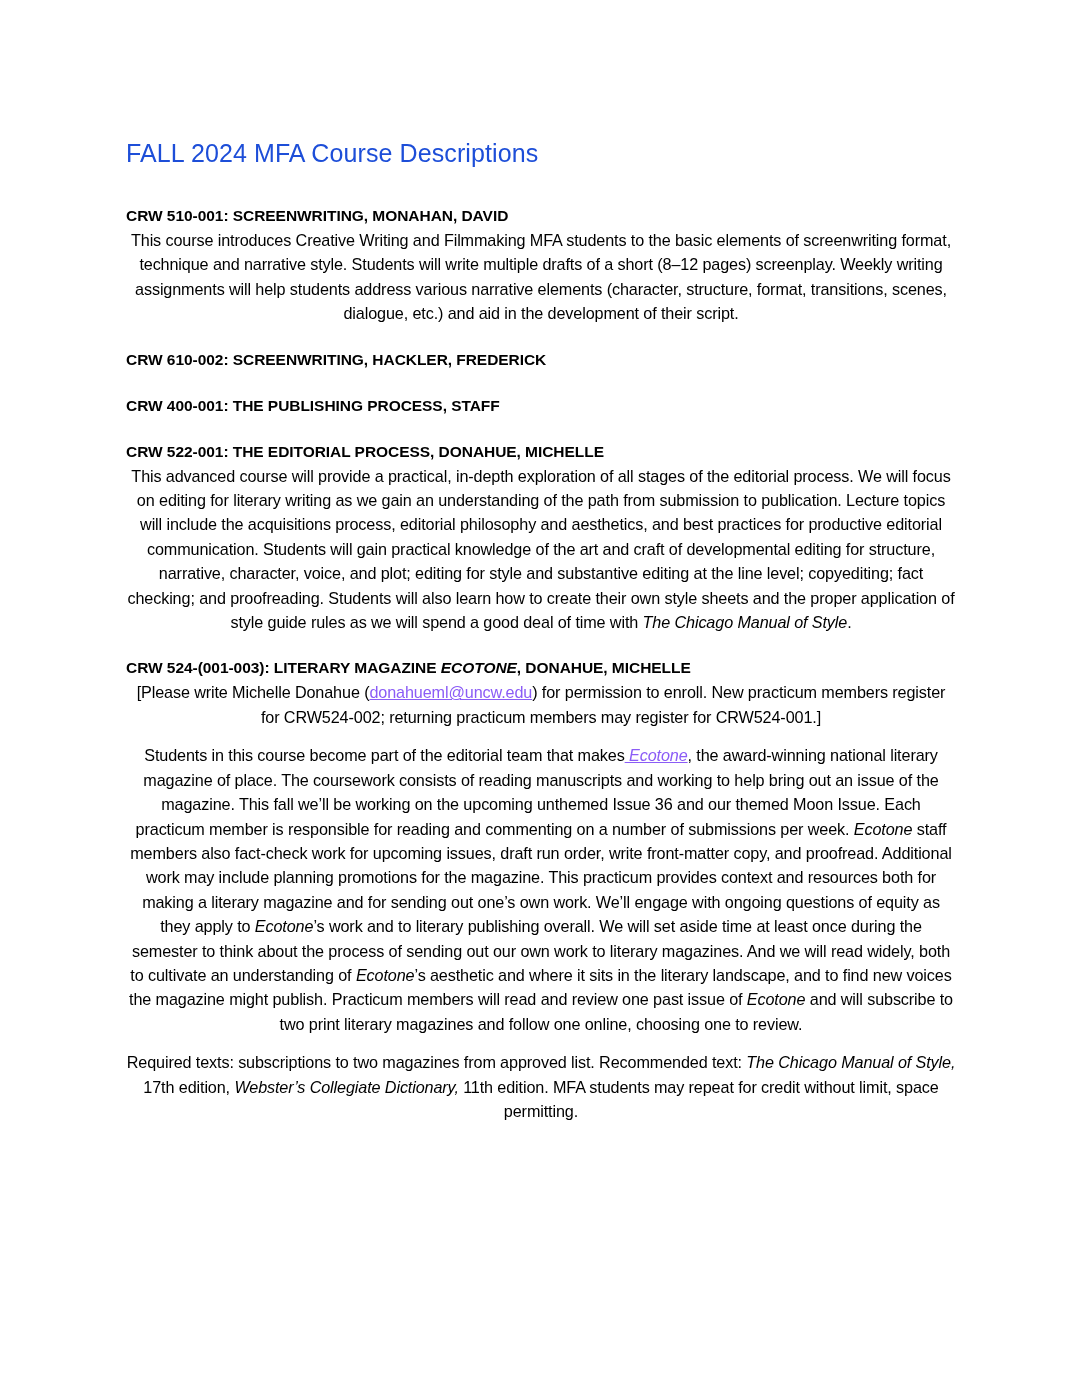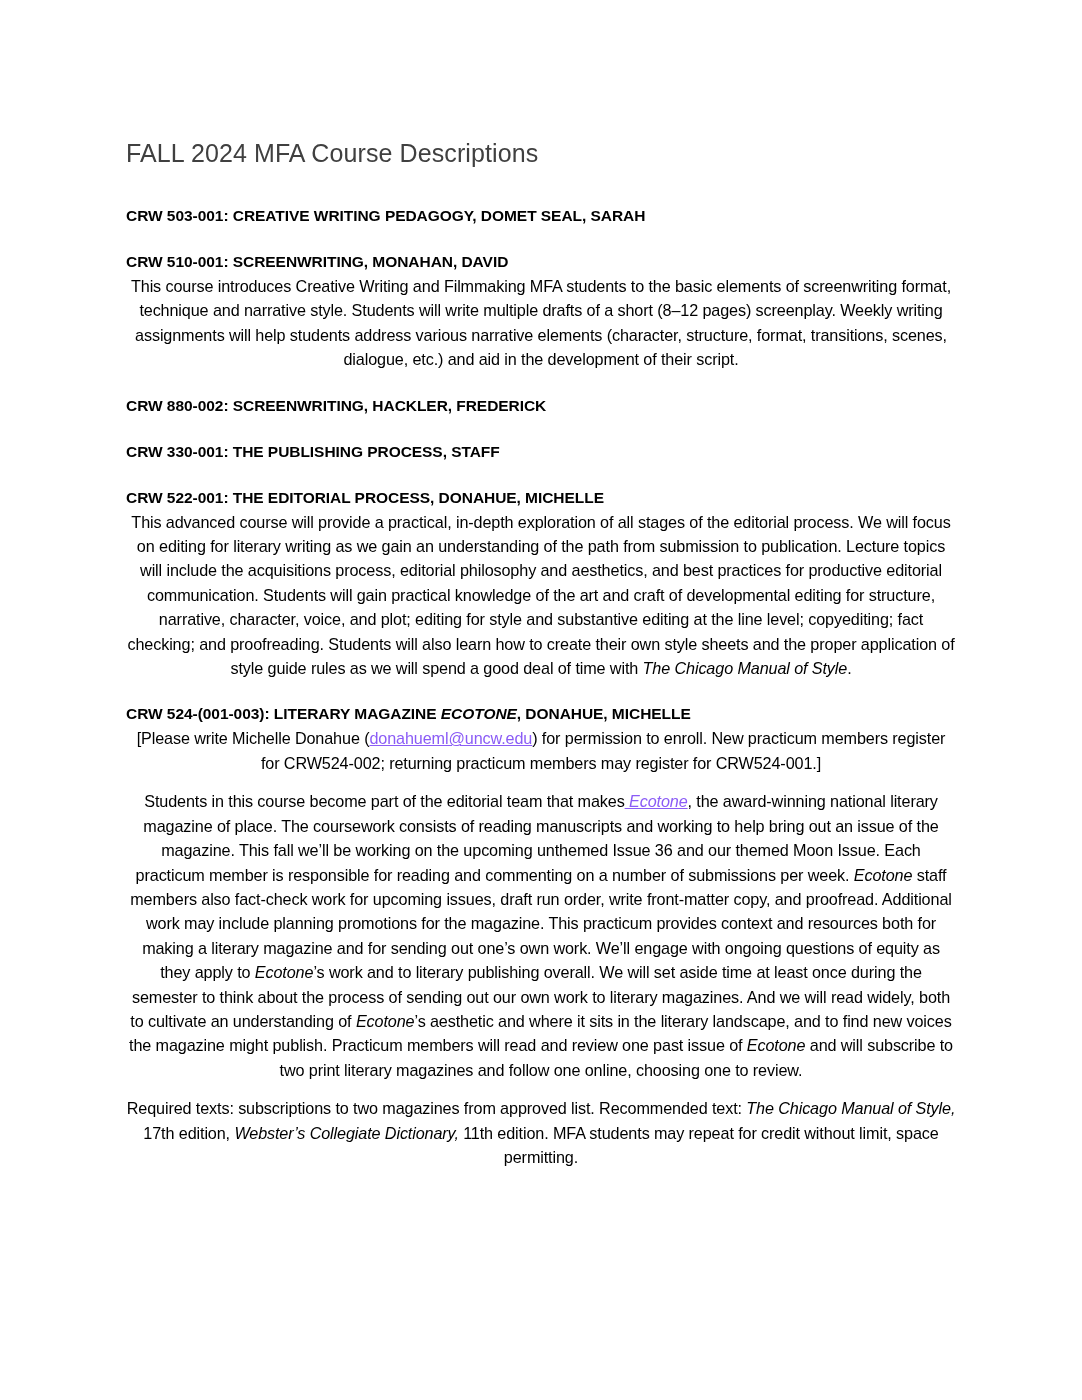--- a/index.html
+++ b/index.html
@@ -19,21 +19,21 @@
     position: relative;
     width: 1082px;
     height: 1400px;
     background: #ffffff;
     box-sizing: border-box;
     padding: 138px 126px 0 126px;
   }
   .doc-title {
     font-size: 25px;
     font-weight: 400;
-    color: #404040;
+    color: #1d4ed8;
     letter-spacing: 0.1px;
     line-height: 1.2;
     margin: 0 0 36px 0;
   }
   .course-block {
     margin: 0 0 22px 0;
   }
   .course-heading {
     font-size: 15.5px;
     font-weight: bold;
@@ -68,31 +68,28 @@
 </style>
 </head>
 <body>
 
 <div class="page">
 
   <h1 class="doc-title">FALL 2024 MFA Course Descriptions</h1>
 
   <div id="course-list">
       <div class="course-block">
-        <p class="course-heading"><span>CRW 503-001: CREATIVE WRITING PEDAGOGY, DOMET SEAL, SARAH</span></p>
-      </div>
-      <div class="course-block">
         <p class="course-heading"><span>CRW 510-001: SCREENWRITING, MONAHAN, DAVID</span></p>
         <p class="body-para"><span>This course introduces Creative Writing and Filmmaking MFA students to the basic elements of screenwriting format, technique and narrative style. Students will write multiple drafts of a short (8–12 pages) screenplay. Weekly writing assignments will help students address various narrative elements (character, structure, format, transitions, scenes, dialogue, etc.) and aid in the development of their script.</span></p>
       </div>
       <div class="course-block">
-        <p class="course-heading"><span>CRW 880-002: SCREENWRITING, HACKLER, FREDERICK</span></p>
+        <p class="course-heading"><span>CRW 610-002: SCREENWRITING, HACKLER, FREDERICK</span></p>
       </div>
       <div class="course-block">
-        <p class="course-heading"><span>CRW 330-001: THE PUBLISHING PROCESS, STAFF</span></p>
+        <p class="course-heading"><span>CRW 400-001: THE PUBLISHING PROCESS, STAFF</span></p>
       </div>
       <div class="course-block">
         <p class="course-heading"><span>CRW 522-001: THE EDITORIAL PROCESS, DONAHUE, MICHELLE</span></p>
         <p class="body-para"><span>This advanced course will provide a practical, in-depth exploration of all stages of the editorial process. We will focus on editing for literary writing as we gain an understanding of the path from submission to publication. Lecture topics will include the acquisitions process, editorial philosophy and aesthetics, and best practices for productive editorial communication. Students will gain practical knowledge of the art and craft of developmental editing for structure, narrative, character, voice, and plot; editing for style and substantive editing at the line level; copyediting; fact checking; and proofreading. Students will also learn how to create their own style sheets and the proper application of style guide rules as we will spend a good deal of time with </span><em>The Chicago Manual of Style</em><span>.</span></p>
       </div>
       <div class="course-block">
         <p class="course-heading"><span>CRW 524-(001-003): LITERARY MAGAZINE </span><span class="ital">ECOTONE</span><span>, DONAHUE, MICHELLE</span></p>
         <p class="body-para"><span>[Please write Michelle Donahue (</span><a class="doclink" href="#">donahueml@uncw.edu</a><span>) for permission to enroll. New practicum members register for CRW524-002; returning practicum members may register for CRW524-001.]</span></p>
         <p class="body-para"><span>Students in this course become part of the editorial team that makes</span><a class="doclink ital-run" href="#"> Ecotone</a><span>, the award-winning national literary magazine of place. The coursework consists of reading manuscripts and working to help bring out an issue of the magazine. This fall we’ll be working on the upcoming unthemed Issue 36 and our themed Moon Issue. Each practicum member is responsible for reading and commenting on a number of submissions per week. </span><em>Ecotone</em><span> staff members also fact-check work for upcoming issues, draft run order, write front-matter copy, and proofread. Additional work may include planning promotions for the magazine. This practicum provides context and resources both for making a literary magazine and for sending out one’s own work. We’ll engage with ongoing questions of equity as they apply to </span><em>Ecotone</em><span>’s work and to literary publishing overall. We will set aside time at least once during the semester to think about the process of sending out our own work to literary magazines. And we will read widely, both to cultivate an understanding of </span><em>Ecotone</em><span>’s aesthetic and where it sits in the literary landscape, and to find new voices the magazine might publish. Practicum members will read and review one past issue of </span><em>Ecotone</em><span> and will subscribe to two print literary magazines and follow one online, choosing one to review.</span></p>
         <p class="body-para"><span>Required texts: subscriptions to two magazines from approved list. Recommended text: </span><em>The Chicago Manual of Style,</em><span> 17th edition, </span><em>Webster’s Collegiate Dictionary,</em><span> 11th edition. MFA students may repeat for credit without limit, space permitting.</span></p>

